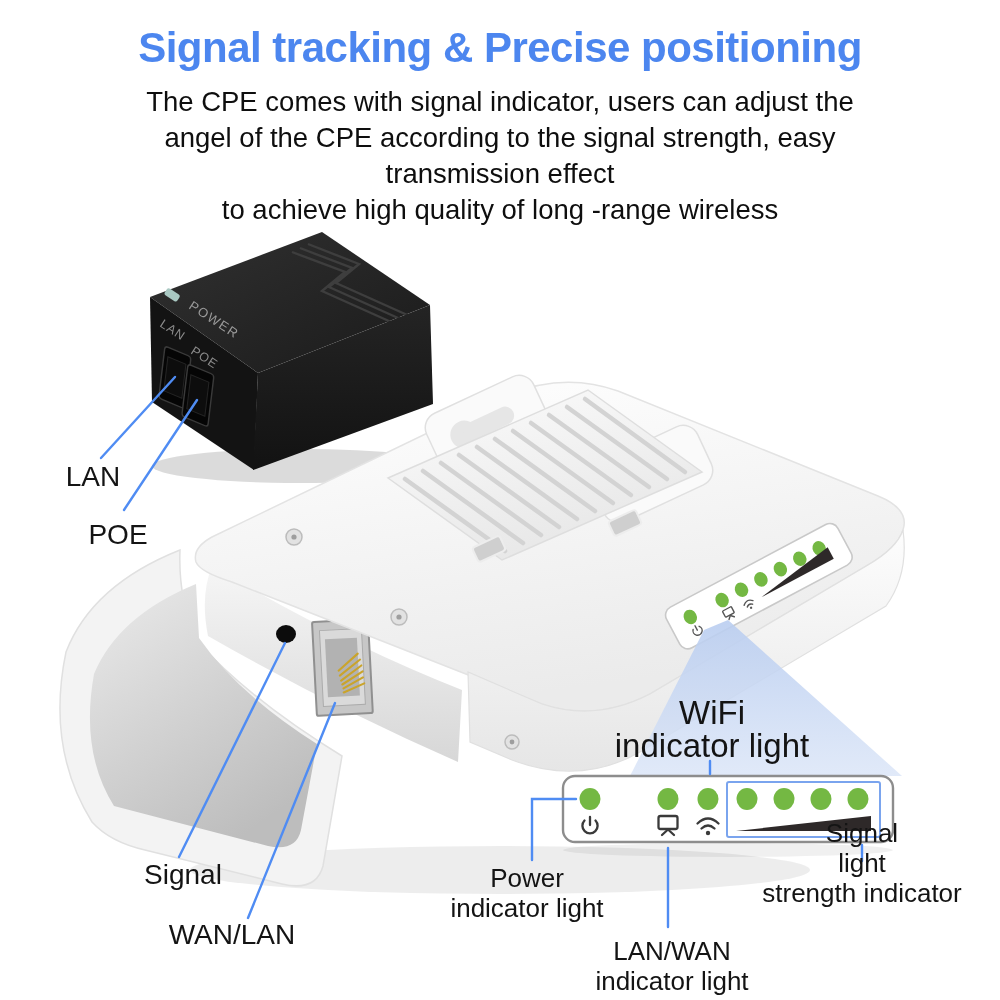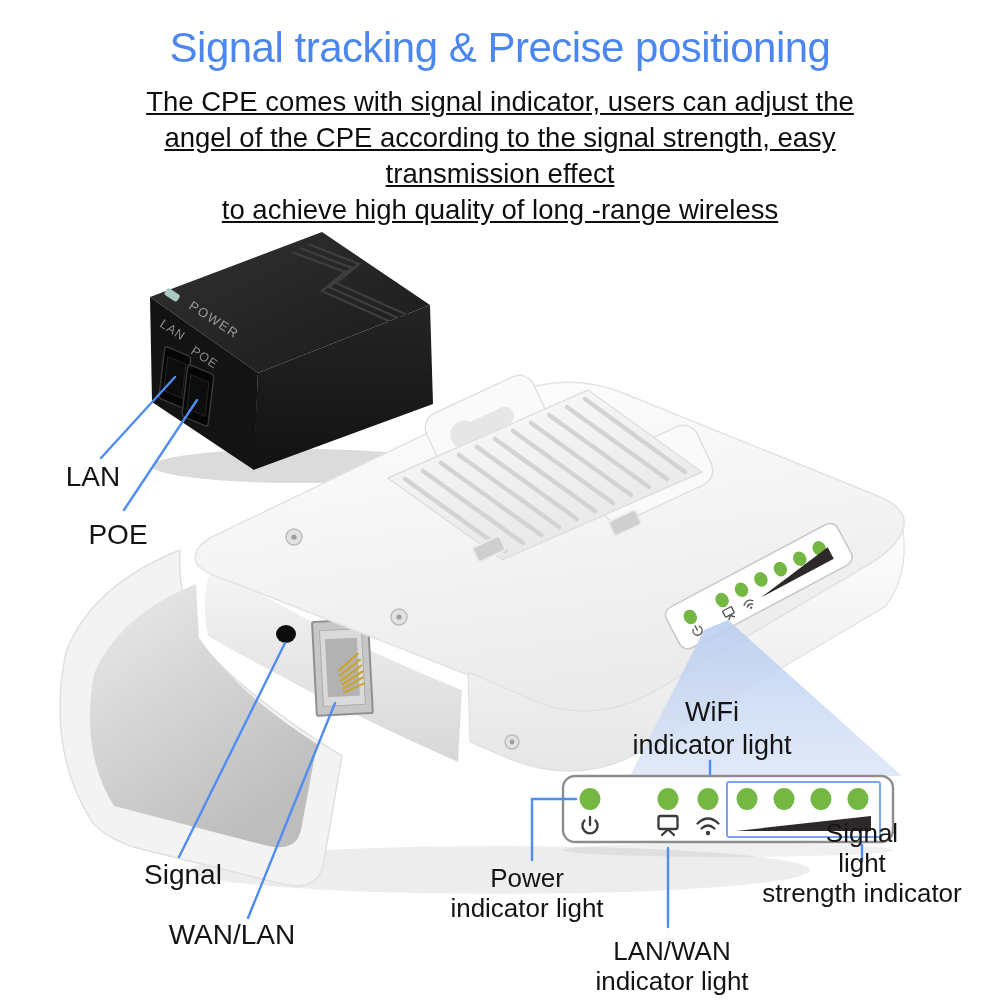--- a/index.html
+++ b/index.html
@@ -1,23 +1,23 @@
 <!DOCTYPE html>
 <html style="--title-blue: #4c86ef; --annotation-line: #4f8cf3; --led-green: #74b843; --wedge-dark: #2e2929; --signal-outline: #7aa4ee; --panel-border: #8d8d8d; --triangle-blue: #c3d4f0; --body-text: #0e0e0e;"><head>
 <meta charset="utf-8">
 <style>
   html,body{margin:0;padding:0;background:#fff;}
   .canvas{position:relative;width:1000px;height:1000px;background:#fff;overflow:hidden;
           font-family:"Liberation Sans",sans-serif;}
   .art{position:absolute;left:0;top:0;}
   .title{position:absolute;top:26px;left:0;width:1000px;text-align:center;
-         font-size:42px;font-weight:normal;letter-spacing:-0.5px;line-height:1.05;
+         font-size:42px;font-weight:bold;letter-spacing:-0.5px;line-height:1.05;
          color:var(--title-blue,#4c86ef);}
   .desc{position:absolute;top:84px;left:0;width:1000px;text-align:center;
-        font-size:27.5px;line-height:36px;color:var(--body-text,#0e0e0e);text-decoration:underline;}
+        font-size:27.5px;line-height:36px;color:var(--body-text,#0e0e0e);}
   .lbl{position:absolute;transform:translateX(-50%);text-align:center;color:#141414;
        font-size:28px;white-space:nowrap;line-height:32px;}
   .lbl.small{font-size:26px;line-height:30px;}
   svg text{font-family:"Liberation Sans",sans-serif;}
   .ann{stroke:var(--annotation-line,#4f8cf3);stroke-width:2.4;fill:none;stroke-linecap:round;}
   .led{fill:var(--led-green,#74b843);}
   .wedge{fill:var(--wedge-dark,#2e2929);}
   .sigbox{fill:none;stroke:var(--signal-outline,#7aa4ee);stroke-width:2;}
   .panelrect{fill:#ffffff;stroke:var(--panel-border,#8d8d8d);stroke-width:2.4;}
   .icon-stroke{fill:none;stroke:#3a3a3a;stroke-width:2.3;stroke-linecap:round;stroke-linejoin:round;}
@@ -237,21 +237,21 @@
     <div>angel of the CPE according to the signal strength, easy</div>
     <div>transmission effect</div>
     <div>to achieve high quality of long -range wireless</div>
   </div>
 
   <div class="lbl" style="left:93px;top:461px">LAN</div>
   <div class="lbl" style="left:118px;top:519px">POE</div>
   <div class="lbl" style="left:183px;top:859px">Signal</div>
   <div class="lbl" style="left:232px;top:919px">WAN/LAN</div>
 
-  <div class="lbl" style="left:712px;top:696px;font-size:27px;line-height:33px">
+  <div class="lbl" style="left:712px;top:696px;font-size:33px;line-height:33px">
     <div>WiFi</div>
     <div>indicator light</div>
   </div>
 
   <div class="lbl small" style="left:527px;top:863px">
     <div>Power</div>
     <div>indicator light</div>
   </div>
 
   <div class="lbl small" style="left:672px;top:936px">

